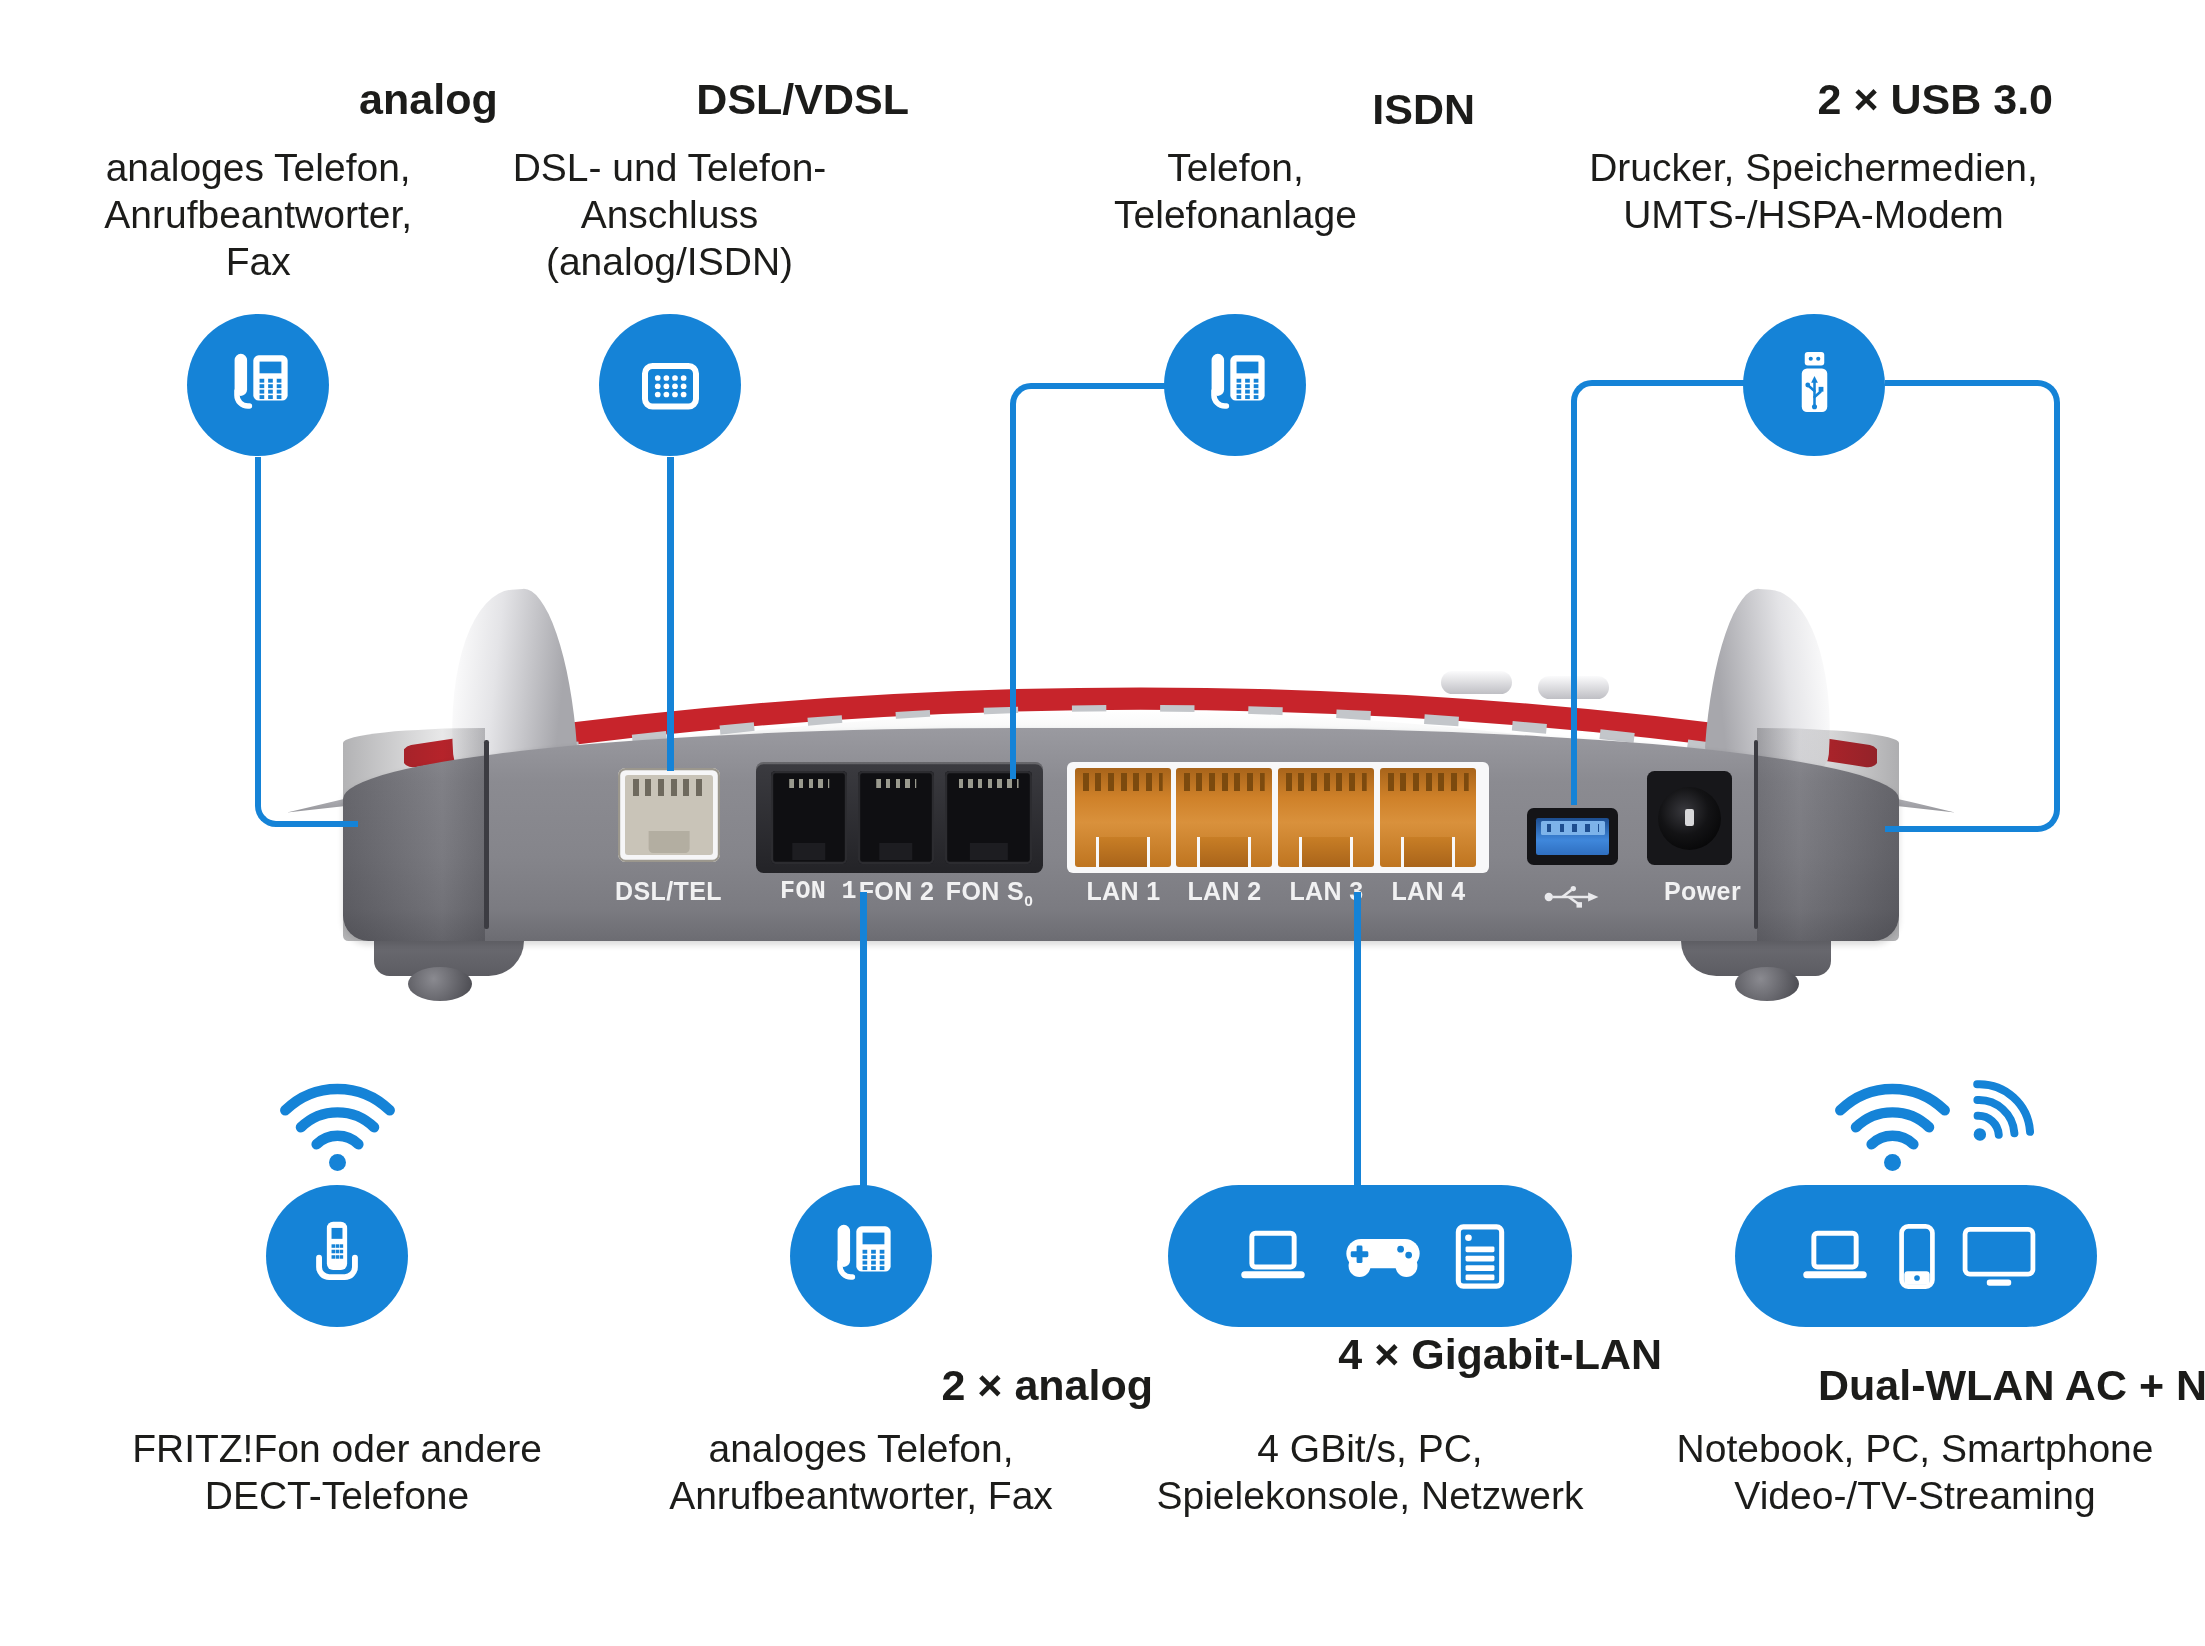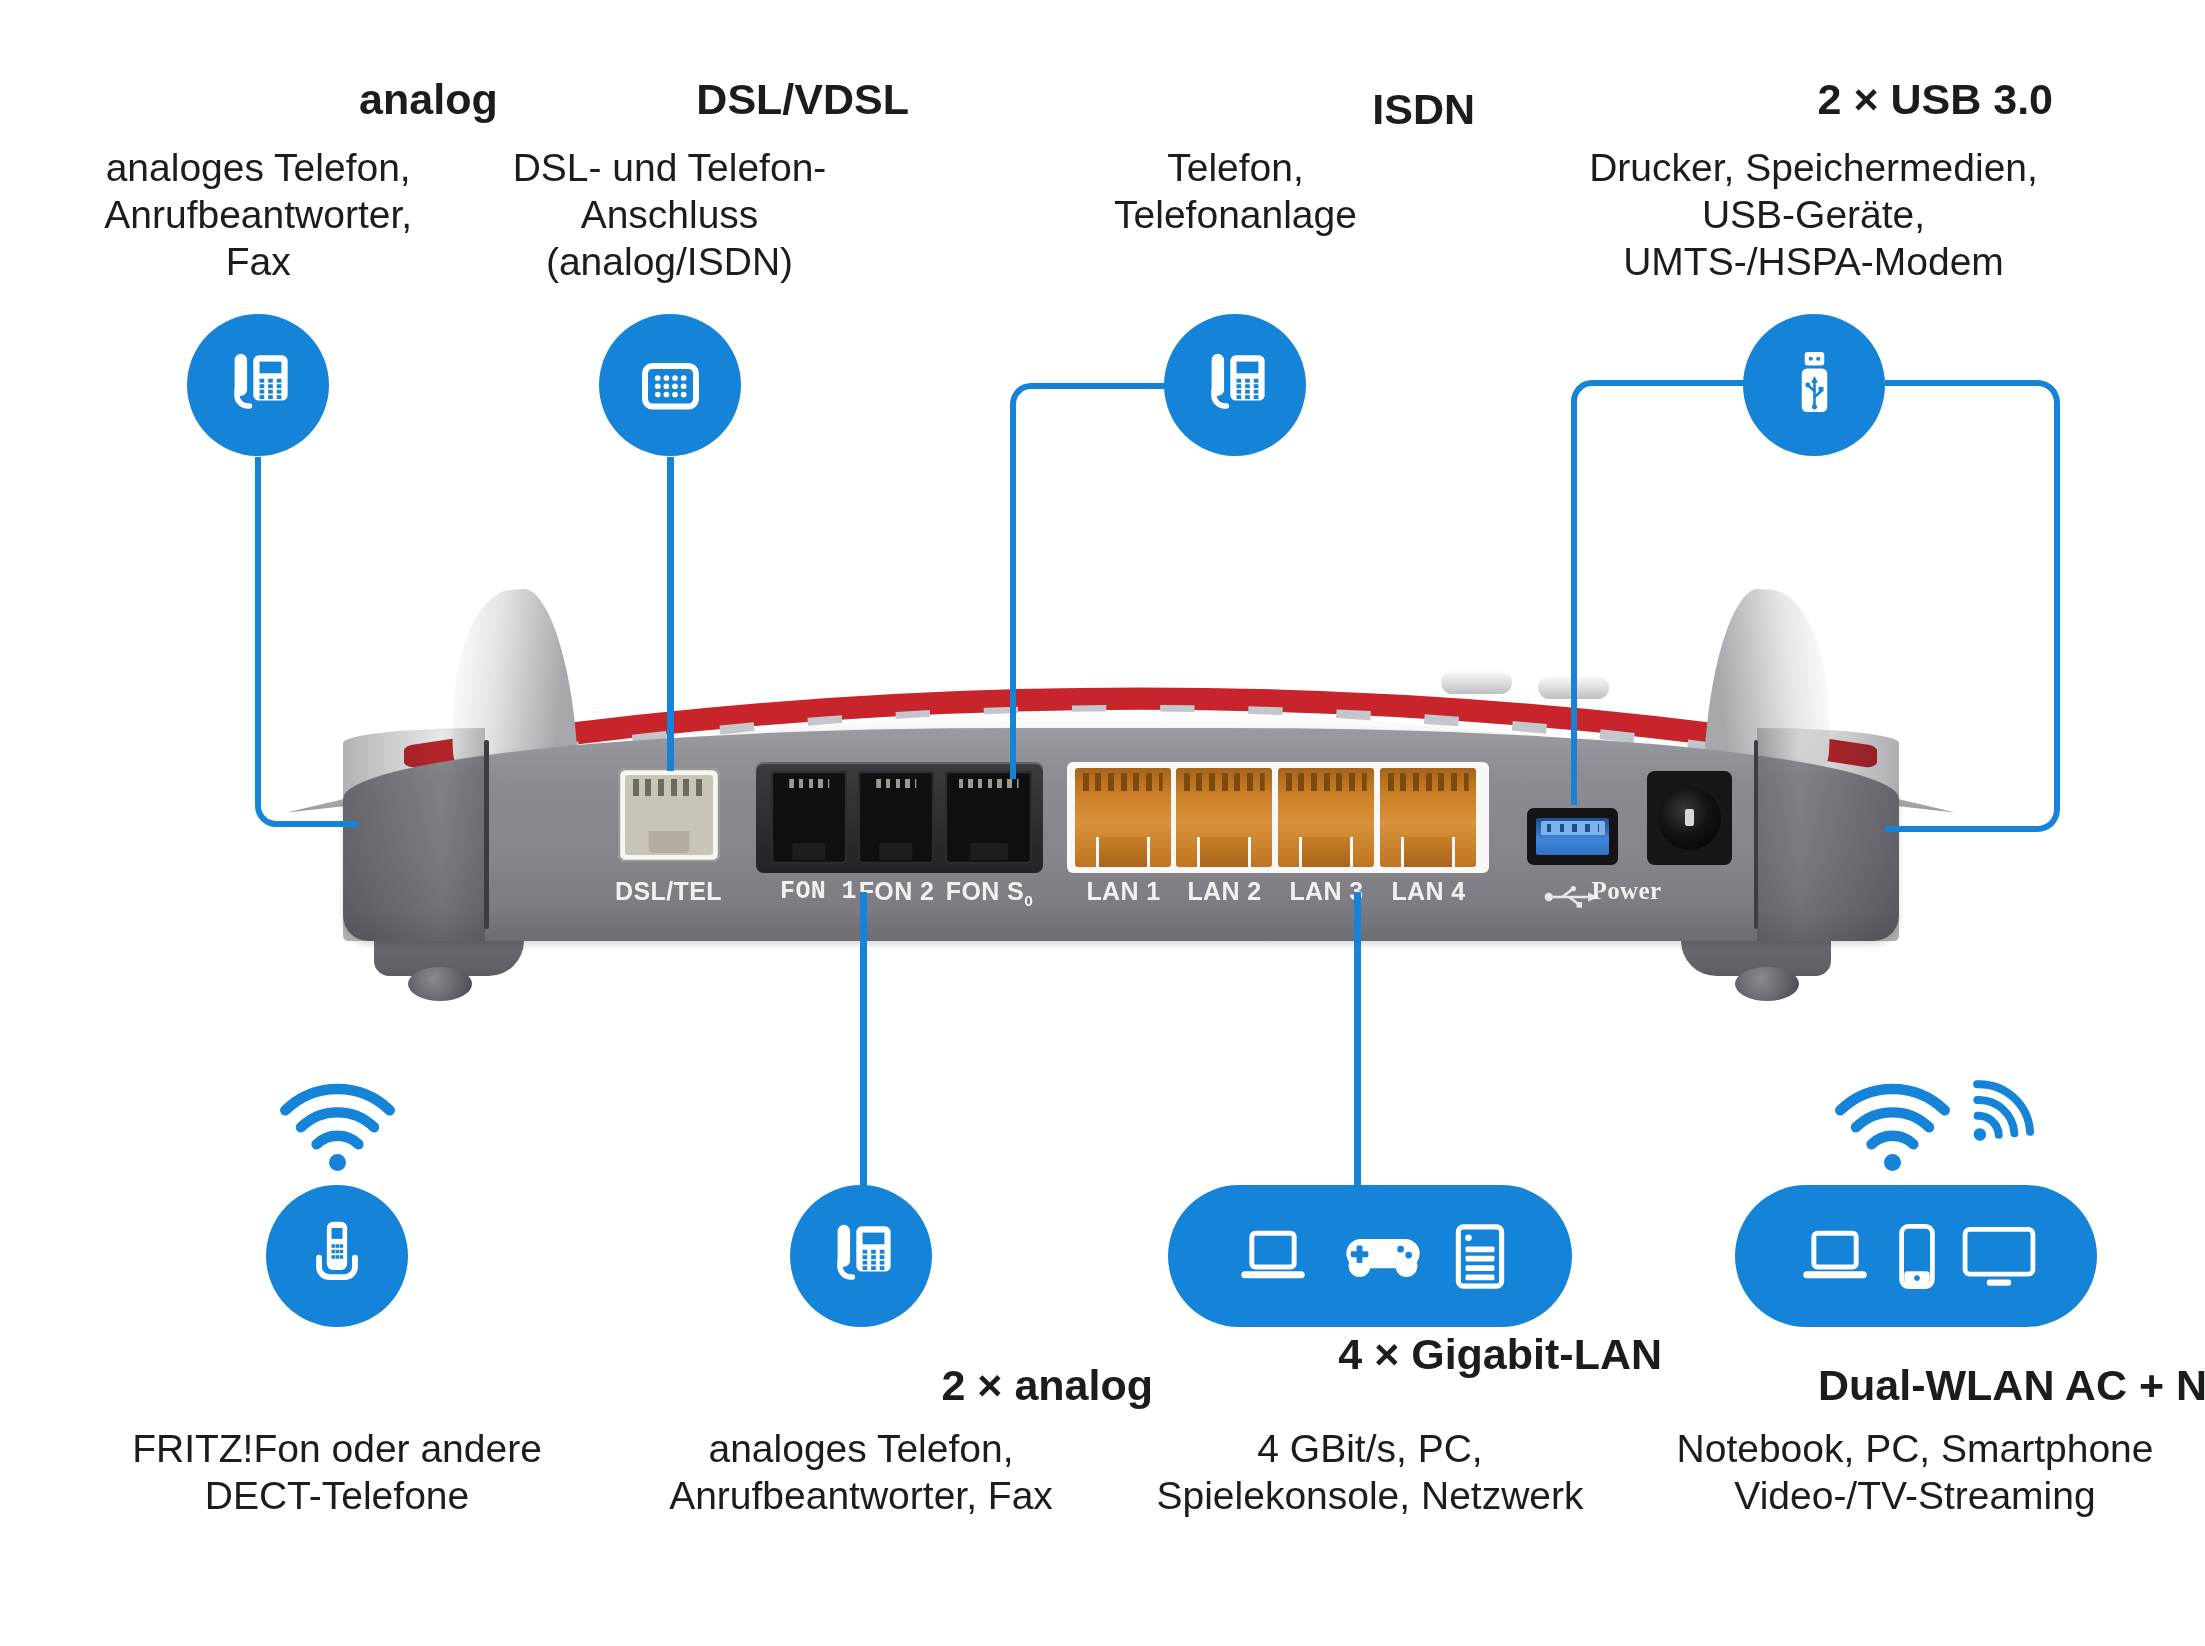--- a/index.html
+++ b/index.html
@@ -71,21 +71,20 @@
 
   <div class="callout-title" style="left:996px;top:75px;width:479px;margin-top:10px;">ISDN</div>
   <div class="callout-desc" style="left:996px;top:144px;width:479px;">
     <div>Telefon,</div>
     <div>Telefonanlage</div>
   </div>
 
   <div class="callout-title" style="left:1574px;top:75px;width:479px;">2 × USB 3.0</div>
   <div class="callout-desc" style="left:1574px;top:144px;width:479px;">
     <div>Drucker, Speichermedien,</div>
-    <div>USB-Geräte,</div>
     <div>UMTS-/HSPA-Modem</div>
   </div>
 
   <div class="elbow" style="left:255px;top:457px;width:97px;height:364px;border-left-width:6.7px;border-bottom-width:6.7px;border-bottom-left-radius:21px;"></div>
   <div class="vline" style="left:667px;top:457px;height:314px;"></div>
   <div class="elbow" style="left:1010px;top:383px;width:154px;height:390px;border-left-width:6.7px;border-top-width:6.7px;border-top-left-radius:21px;"></div>
   <div class="elbow" style="left:1571px;top:380px;width:171px;height:419px;border-left-width:6.7px;border-top-width:6.7px;border-top-left-radius:21px;"></div>
   <div class="elbow" style="left:1885px;top:380px;width:169px;height:440px;border-top-width:6.7px;border-right-width:6.7px;border-bottom-width:6.7px;border-top-right-radius:22.5px;border-bottom-right-radius:22.5px;"></div>
   <div class="vline" style="left:860px;top:892px;height:295px;"></div>
   <div class="vline" style="left:1354px;top:892px;height:295px;"></div>
@@ -286,21 +285,21 @@
       <g fill="#e9e9ec" stroke="#e9e9ec">
         <circle cx="9" cy="23" r="6.5" stroke="none"></circle>
         <path d="M15 23 H72" stroke-width="4" fill="none"></path>
         <path d="M70 16 L86 23 L70 30 Z" stroke="none"></path>
         <path d="M30 23 L44 12" stroke-width="4" fill="none"></path>
         <circle cx="47" cy="10" r="4.2" stroke="none"></circle>
         <path d="M40 23 L54 33" stroke-width="4" fill="none"></path>
         <rect x="52" y="31" width="8.5" height="8.5" stroke="none"></rect>
       </g>
     </svg>
-    <div class="port-label" style="left:1544px;font-family:Liberation Serif, serif;">Power</div>
+    <div class="port-label" style="left:1620px;">Power</div>
   </div>
 
   <svg class="abs" style="left:271px;top:1079px;z-index:6;" width="133" height="94" viewBox="0 0 100 72">
     <circle cx="50" cy="64" r="6.5" fill="#1583d7"></circle>
     <g stroke="#1583d7" stroke-width="8" fill="none" stroke-linecap="round">
       <path d="M34 50 a23 23 0 0 1 32 0"></path>
       <path d="M22 37 a40 40 0 0 1 56 0"></path>
       <path d="M10 24 a57 57 0 0 1 80 0"></path>
     </g>
   </svg>

